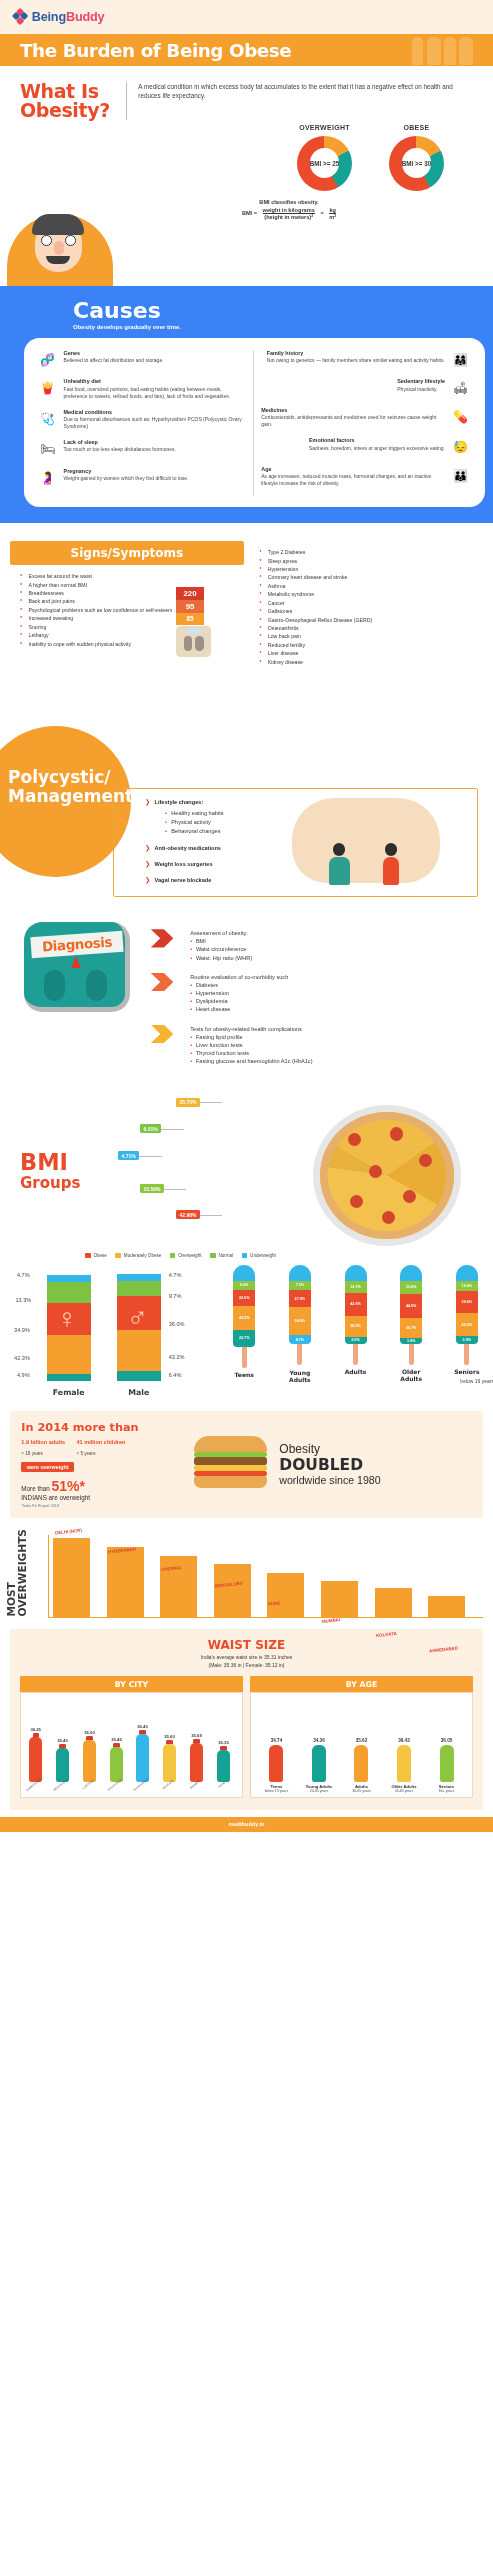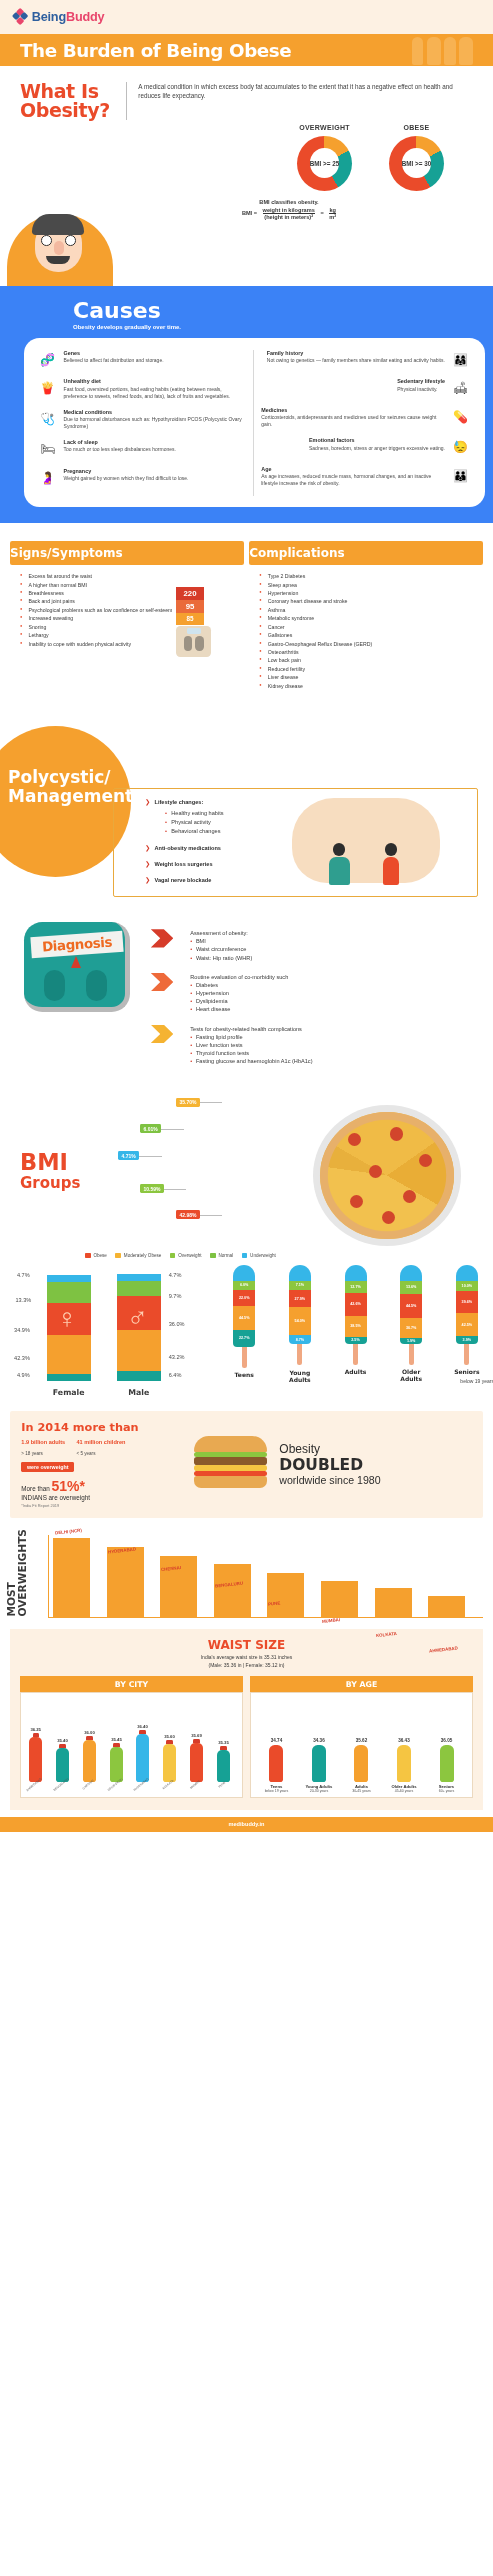--- a/index.html
+++ b/index.html
@@ -114,21 +114,21 @@
   .cz-item.rev { flex-direction: row-reverse; }
   .cz-ico { width:20px; min-width:20px; height:20px; display:flex; align-items:center; justify-content:center; font-size:12px;}
   .cz-txt h4 { font-size:5.4px; font-weight:bold; color:#2d2d2d; margin-bottom:1.4px;}
   .cz-txt p { font-size:5px; line-height:1.45; color:#4a4a4a;}
 
   
   .sec-two { display:flex; padding: 18.3px 10px 7px 10px; gap: 5.6px;}
   .half { width:50%; }
   .pill-head {
     background:#f5a02e; color:#fff; font-size:12px; font-weight:bold;
-    font-family:"DejaVu Sans",sans-serif; padding:5px 0; border-radius:2.1px;
+    font-family:"DejaVu Sans",sans-serif; text-align:center; padding:5px 0; border-radius:2.1px;
   }
   .bullets { padding: 7px 2.8px 0 10px; }
   .bullets li { list-style:none; font-size:5.2px; line-height:1.62; color:#3a3a3a; position:relative; padding-left:8.5px;}
   .bullets li::before{ content:"●"; position:absolute; left:0; top:0; color:#ea4b2a; font-size:3.9px;}
   .two-art { position:relative; height: 65px; }
   .scale-stack { position:absolute; left: 166px; top: -61px; width:28px; }
   .chev { color:#fff; font-size:7.8px; font-weight:bold; text-align:center; padding:2.1px 0; position:relative;}
   .chev.c1{background:#d63c2a;} .chev.c2{background:#ea6b3a;} .chev.c3{background:#f5a02e; font-size:6.3px;}
   .weigh { width:35px; height:31px; background:#e9d9c1; border-radius:4.2px; margin-top:1.4px; position:relative;}
   .weigh .foot{position:absolute;width:8.5px;height:15.5px;background:#9b9284;border-radius:4.2px;top:10px;}
@@ -461,21 +461,20 @@
           <div class="chev c3">85</div>
           <div class="weigh">
             <div class="dial"></div>
               <div class="foot l"></div>
               <div class="foot r"></div>
           </div>
         </div>
       </div>
     </div>
     <div class="half">
-      <div class="pill-head">Complications</div>
       <ul class="bullets">
         <li>Type 2 Diabetes</li>
         <li>Sleep apnea</li>
         <li>Hypertension</li>
         <li>Coronary heart disease and stroke</li>
         <li>Asthma</li>
         <li>Metabolic syndrome</li>
         <li>Cancer</li>
         <li>Gallstones</li>
         <li>Gastro-Oesophageal Reflux Disease (GERD)</li>

